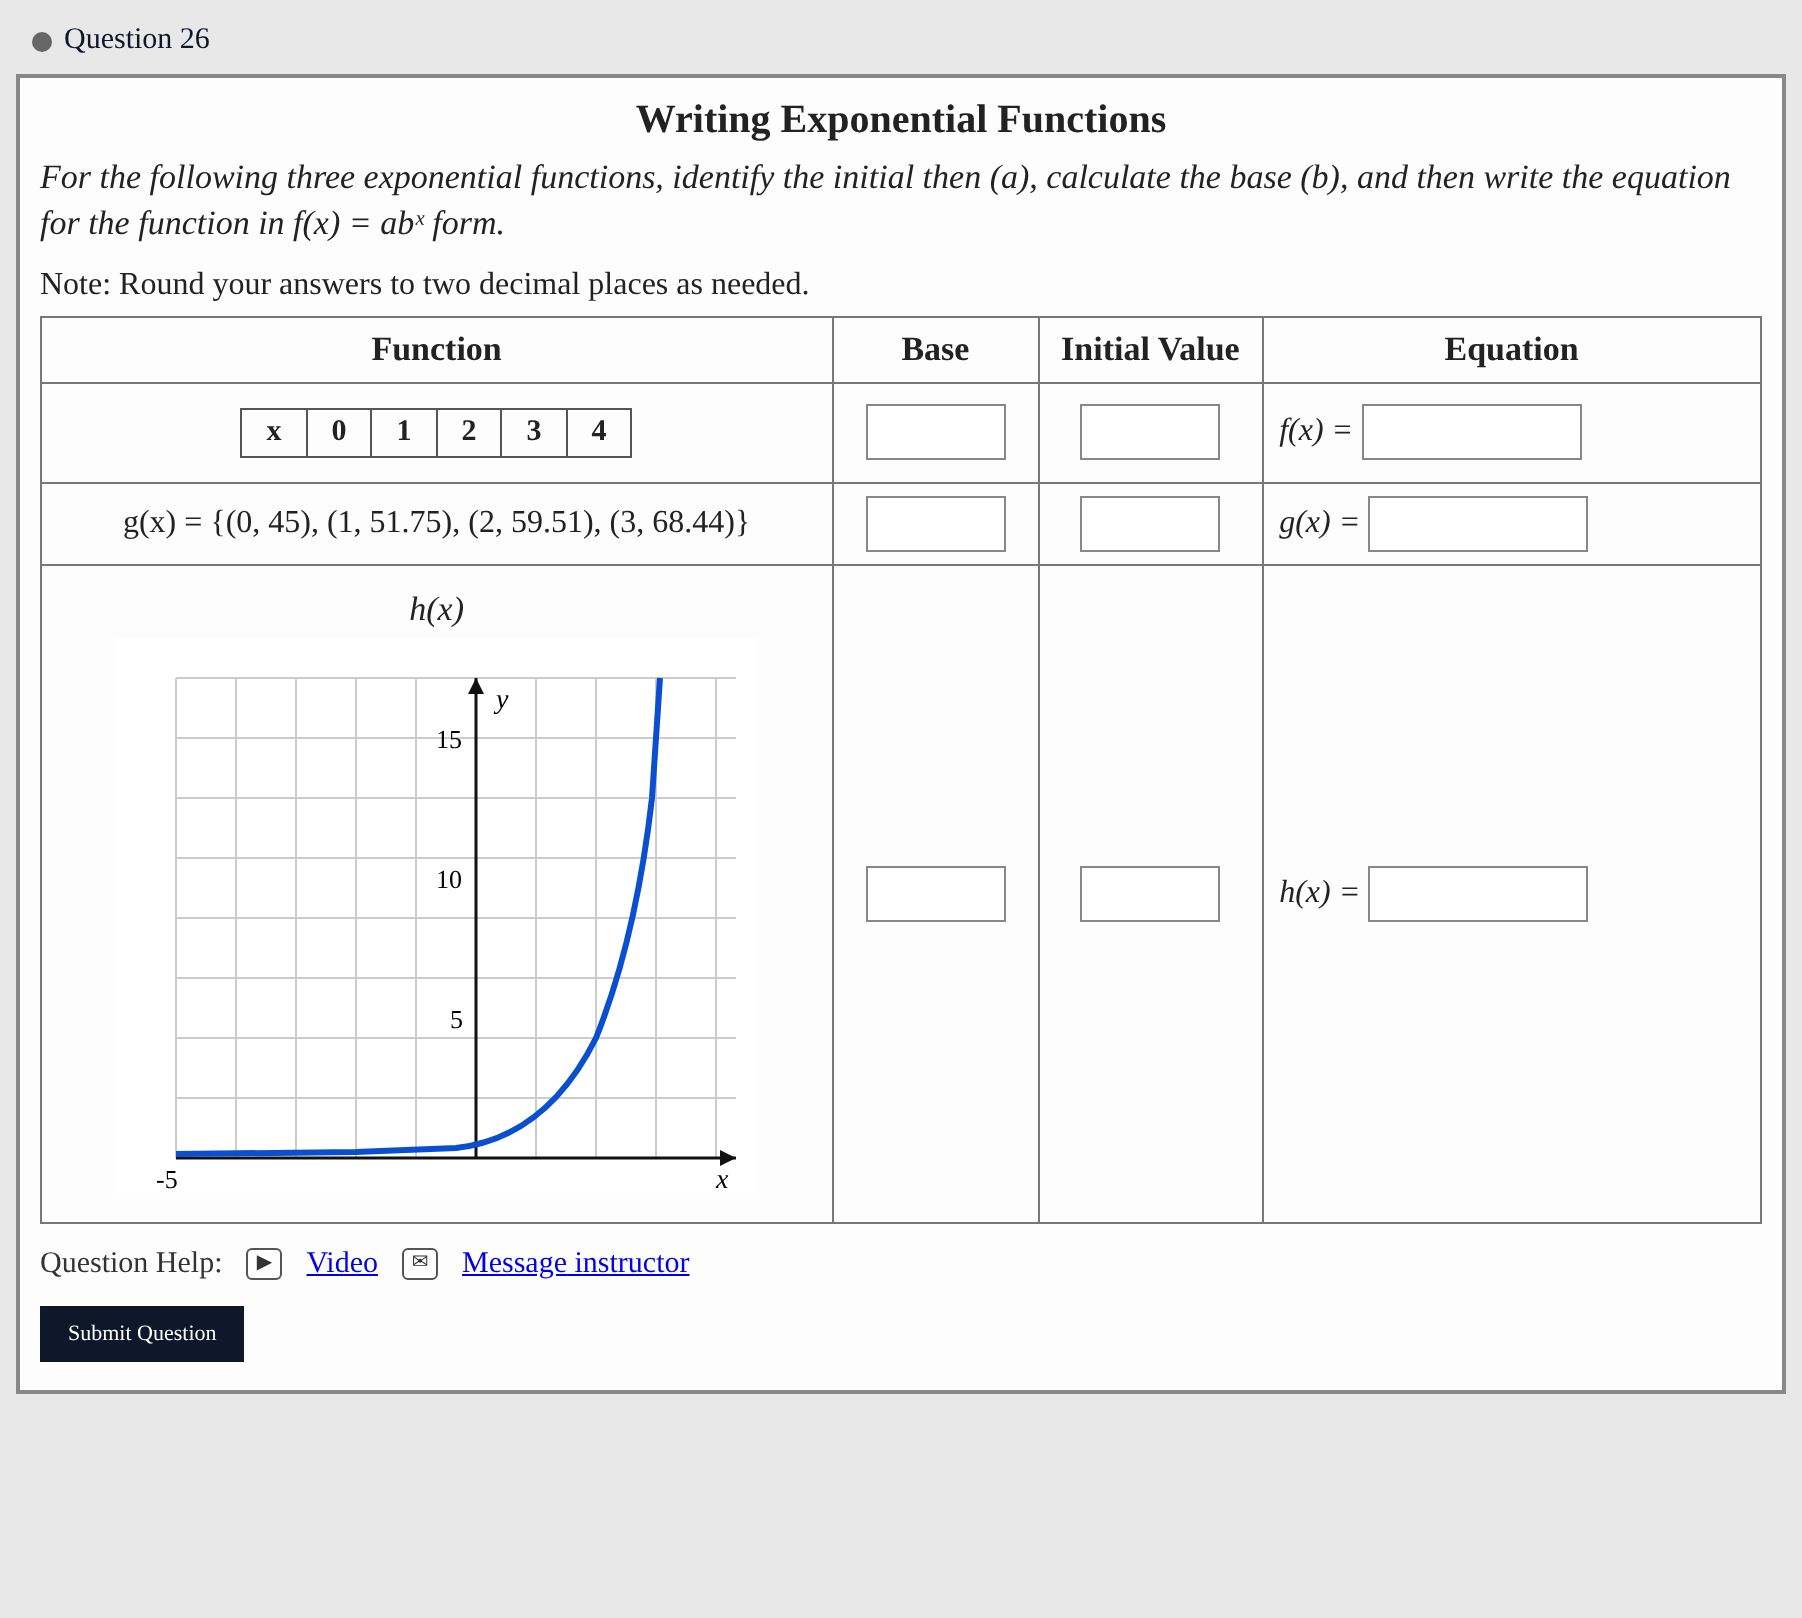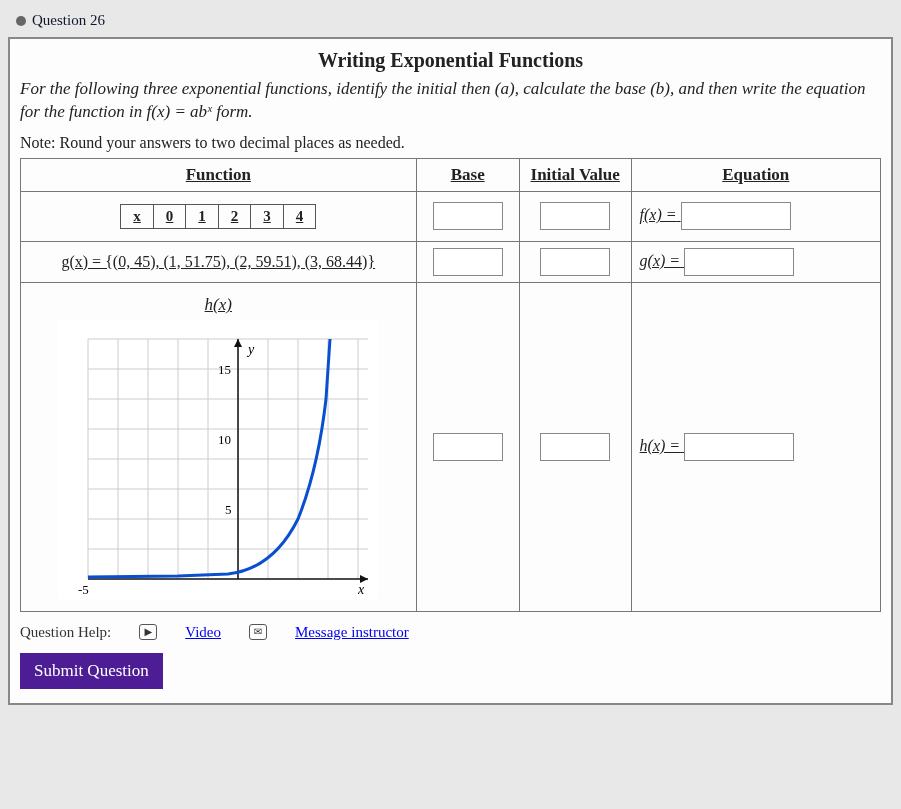--- a/index.html
+++ b/index.html
@@ -42,21 +42,20 @@
       margin-bottom: 10px;
     }
     .note {
       font-size: 16px;
       margin-bottom: 6px;
       margin-top: 10px;
     }
     table.outer {
       border-collapse: collapse;
       width: 100%;
-      text-decoration: underline;
     }
     table.outer th, table.outer td {
       border: 1.5px solid #777;
       padding: 6px 8px;
       vertical-align: middle;
     }
     table.outer th {
       font-weight: bold;
       font-size: 17px;
       text-align: center;
@@ -101,39 +100,39 @@
     .input-box.wide { width: 110px; }
     .eq-wrap { white-space: nowrap; font-size: 16px; margin-top: 20px; }
     .eq-wrap .fn { font-style: italic; }
     .center { text-align: center; }
     .help-row {
       margin-top: 12px;
       font-size: 15px;
       color: #333;
       display: flex;
       align-items: center;
-      gap: 28px;
+      gap: 12px;
     }
     .icon-box {
       display: inline-flex;
       align-items: center;
       justify-content: center;
       width: 18px; height: 16px;
       border: 1.5px solid #555;
       border-radius: 3px;
       font-size: 10px;
       line-height: 1;
     }
     .submit-btn {
       margin-top: 12px;
-      background: #4c1d95;
+      background: #0f172a;
       color: #fff;
       border: none;
       padding: 8px 14px;
-      font-size: 17px;
+      font-size: 11px;
       cursor: pointer;
       font-family: inherit;
     }
   </style>
 </head>
 <body>
 
 <div class="question-header">
   <span class="bullet"></span>
   <span>Question 26</span>

